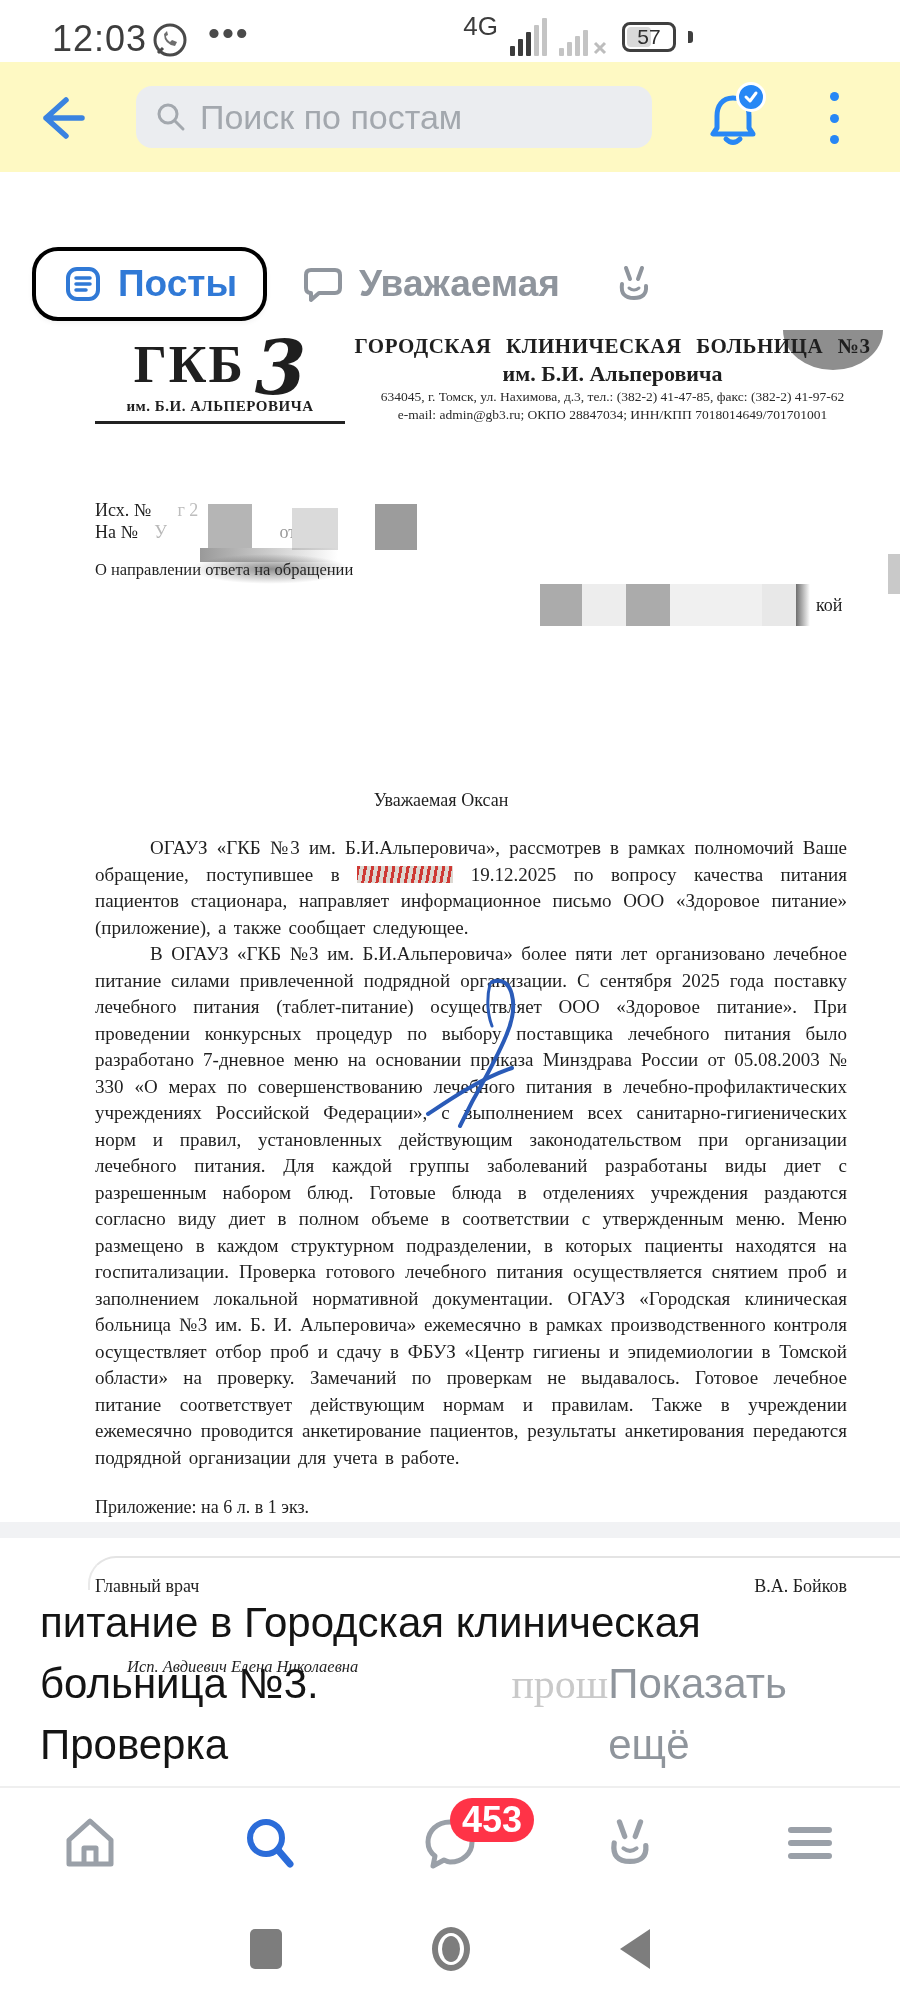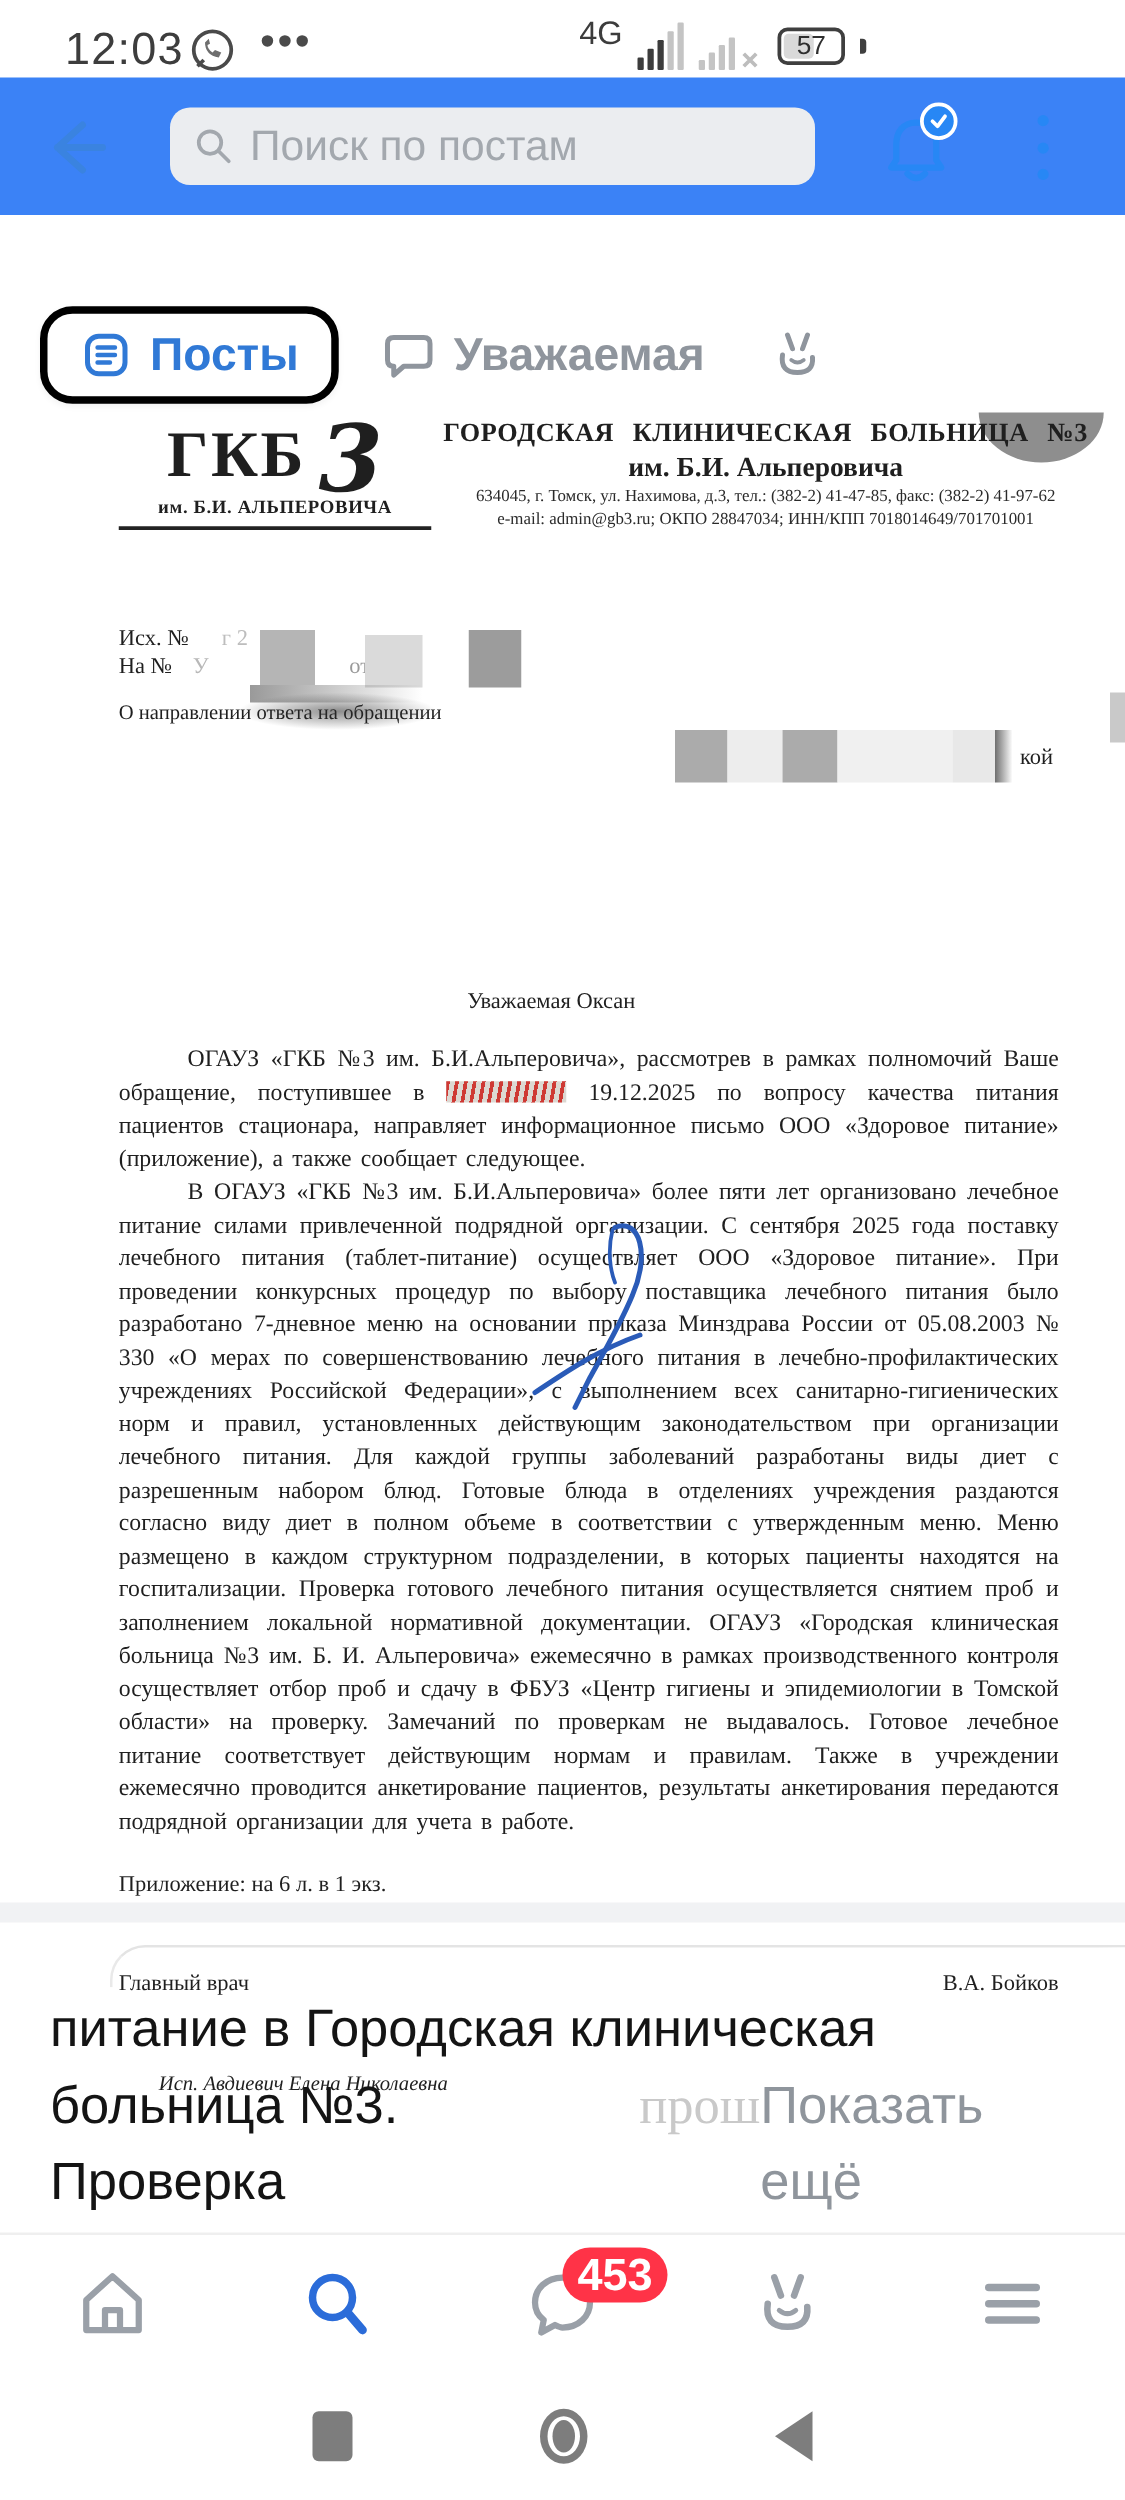--- a/index.html
+++ b/index.html
@@ -17,38 +17,38 @@
   .bars { display:flex; align-items:flex-end; gap:3px; }
   .bar { width:5px; background:#3c3c3c; border-radius:1px; }
   .bar.dim { background:#c4c4c4; }
   #sb-batt { position:relative; width:54px; height:30px; border:3px solid #3f3f3f; border-radius:8px;
              display:flex; align-items:center; justify-content:center; margin-bottom:4px; }
   #sb-batt-fill { position:absolute; left:2px; top:2px; bottom:2px; width:24px; background:#d9d9d9; border-radius:4px; }
   #sb-batt-num { position:relative; font-size:21px; color:#2e2e2e; }
   #sb-batt-nub { width:5px; height:12px; background:#3f3f3f; border-radius:0 3px 3px 0; margin-bottom:13px; }
 
   
-  #app-header { position:absolute; top:62px; left:0; width:900px; height:110px; background:#3b82f6; }
+  #app-header { position:absolute; top:62px; left:0; width:900px; height:110px; background:#fef9c3; }
   #back-btn { position:absolute; left:30px; top:26px; width:60px; height:60px; }
   #search-field { position:absolute; left:136px; top:24px; width:516px; height:62px; background:#ebedf0;
                   border-radius:16px; display:flex; align-items:center; padding:0 18px; gap:12px; }
   #search-placeholder { font-size:34px; color:#a3a8ae; }
   #bell-btn { position:absolute; left:700px; top:24px; width:66px; height:66px; }
   #bell-badge { position:absolute; left:736px; top:20px; width:30px; height:30px; border-radius:50%;
                 background:#2787f5; border:3px solid #fff; display:flex; align-items:center; justify-content:center; }
   #menu-dots { position:absolute; left:822px; top:26px; width:24px; height:60px; display:flex;
                flex-direction:column; align-items:center; justify-content:space-between; padding:4px 0; }
   #menu-dots i { width:9px; height:9px; border-radius:50%; background:#2787f5; }
 
   
   #tab-bar { position:absolute; top:238px; left:0; width:900px; height:92px; background:#fff;
              display:flex; align-items:center; gap:34px; padding-left:32px; }
   .tab { display:flex; align-items:center; gap:14px; color:#8f959d; font-size:37px; font-weight:600;
          white-space:nowrap; }
-  .tab.active { background:#fff; border:6px solid #000000; border-radius:26px; padding:12px 26px;
+  .tab.active { background:#fff; border:4px solid #000000; border-radius:26px; padding:12px 26px;
                 color:#3079d6; box-shadow:0 2px 5px rgba(0,0,0,0.05); }
   .tab svg { flex:0 0 auto; }
 
   
   #doc { position:absolute; top:332px; left:0; width:776px; height:1188px; background:#fff;
          font-family:"Liberation Serif", serif; color:#1f1f1f; }
   #doc-logo { position:absolute; left:95px; top:8px; width:250px; text-align:center;
               border-bottom:3px solid #222; padding-bottom:6px; }
   #doc-logo-row { display:flex; align-items:flex-start; justify-content:center; }
   #doc-logo-gkb { font-size:52px; font-weight:bold; letter-spacing:2px; line-height:50px; }

